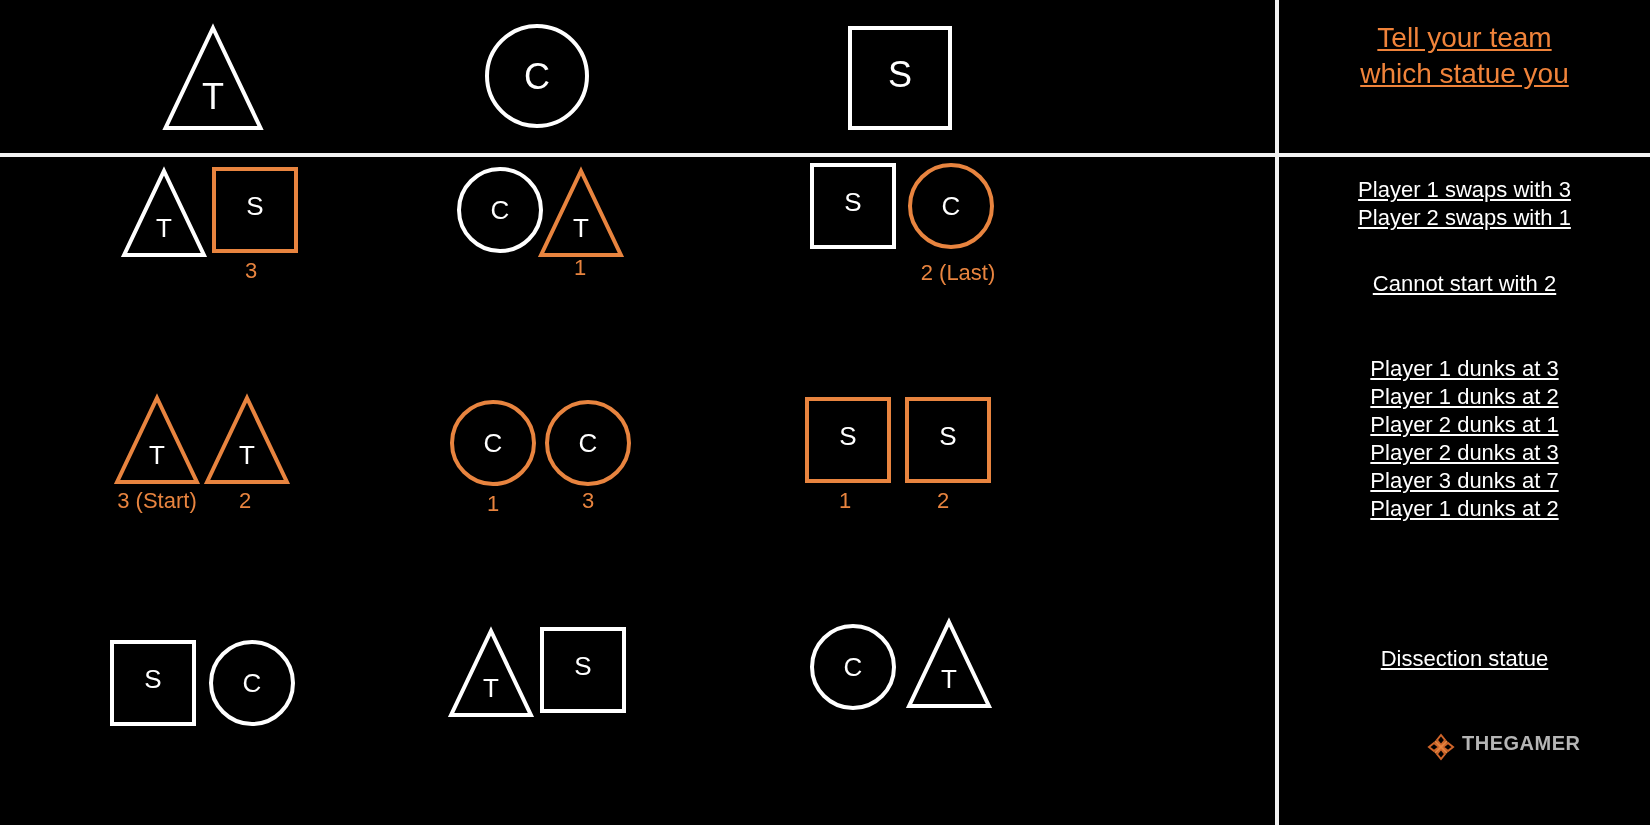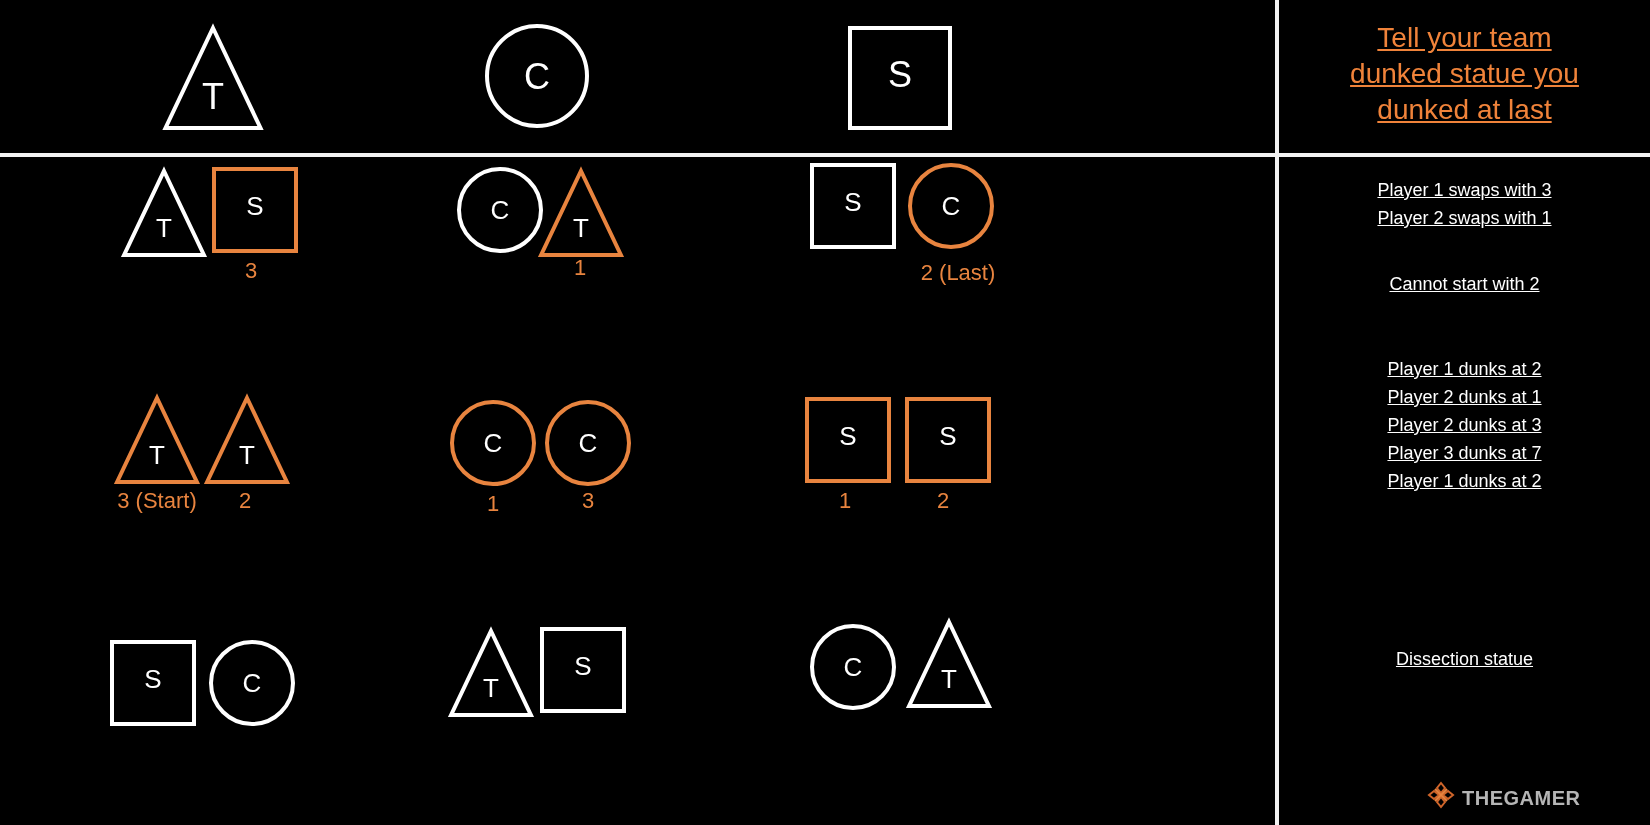--- a/index.html
+++ b/index.html
@@ -4,26 +4,26 @@
 <style>
   html, body { margin:0; padding:0; background:#000; }
   body { width:1650px; height:825px; position:relative; overflow:hidden; font-family:"Liberation Sans", sans-serif; }
   .hline { position:absolute; left:0; top:153px; width:1650px; height:4px; background:#f2f2f2; }
   .vline { position:absolute; left:1275px; top:0; width:4px; height:825px; background:#f2f2f2; }
   svg.shapes { position:absolute; left:0; top:0; }
   .shape-letter { font-family:"Liberation Sans", sans-serif; fill:#fff; text-anchor:middle; dominant-baseline:central; }
   .shape-label { font-family:"Liberation Sans", sans-serif; fill:#e8843f; text-anchor:middle; font-size:22px; }
   .panel { position:absolute; left:1279px; width:371px; text-align:center; color:#fff;text-decoration:underline; }
   .title { top:20px; color:#f0833a; font-size:28px; line-height:36px; }
-  .block { font-size:18px; line-height:28px; }
+  .block { font-size:22px; line-height:28px; }
   .swaps { top:176px; }
   .cannot { top:270px;text-align:center; }
   .dunks { top:355px; }
   .done { top:645px; }
-  .logo { position:absolute; left:1426px; top:732px; display:flex; align-items:flex-end; gap:6px;margin-top:48px; }
+  .logo { position:absolute; left:1426px; top:732px; display:flex; align-items:flex-start; gap:6px; }
   .logo-text { color:#b5b5b5; font-size:20px; font-weight:bold; letter-spacing:0.5px; }
 </style>
 </head>
 <body>
 
 <div class="hline"></div>
 <div class="vline"></div>
 
 <svg class="shapes" id="shapes" width="1275" height="825">
     <g>
@@ -116,32 +116,32 @@
       <text x="853" y="667" class="shape-letter" font-size="26">C</text>
     </g>
     <g>
       <polygon points="949,622 988.9,706 909.1,706" fill="none" stroke="#ffffff" stroke-width="4" stroke-linejoin="miter"></polygon>
       <text x="949" y="679.12" class="shape-letter" font-size="26">T</text>
     </g>
   </svg>
 
 <div class="panel title">
   <div>Tell your team</div>
-  <div>dunked statue you</div>
-  <div>dunked at last</div>
+  <div>which statue you</div>
 </div>
 
 <div class="panel block swaps">
   <div>Player 1 swaps with 3</div>
   <div>Player 2 swaps with 1</div>
 </div>
 
 <div class="panel block cannot">Cannot start with 2</div>
 
 <div class="panel block dunks">
+  <div>Player 1 dunks at 3</div>
   <div>Player 1 dunks at 2</div>
   <div>Player 2 dunks at 1</div>
   <div>Player 2 dunks at 3</div>
   <div>Player 3 dunks at 7</div>
   <div>Player 1 dunks at 2</div>
 </div>
 
 <div class="panel block done">
   <div>Dissection statue</div>
 </div>

